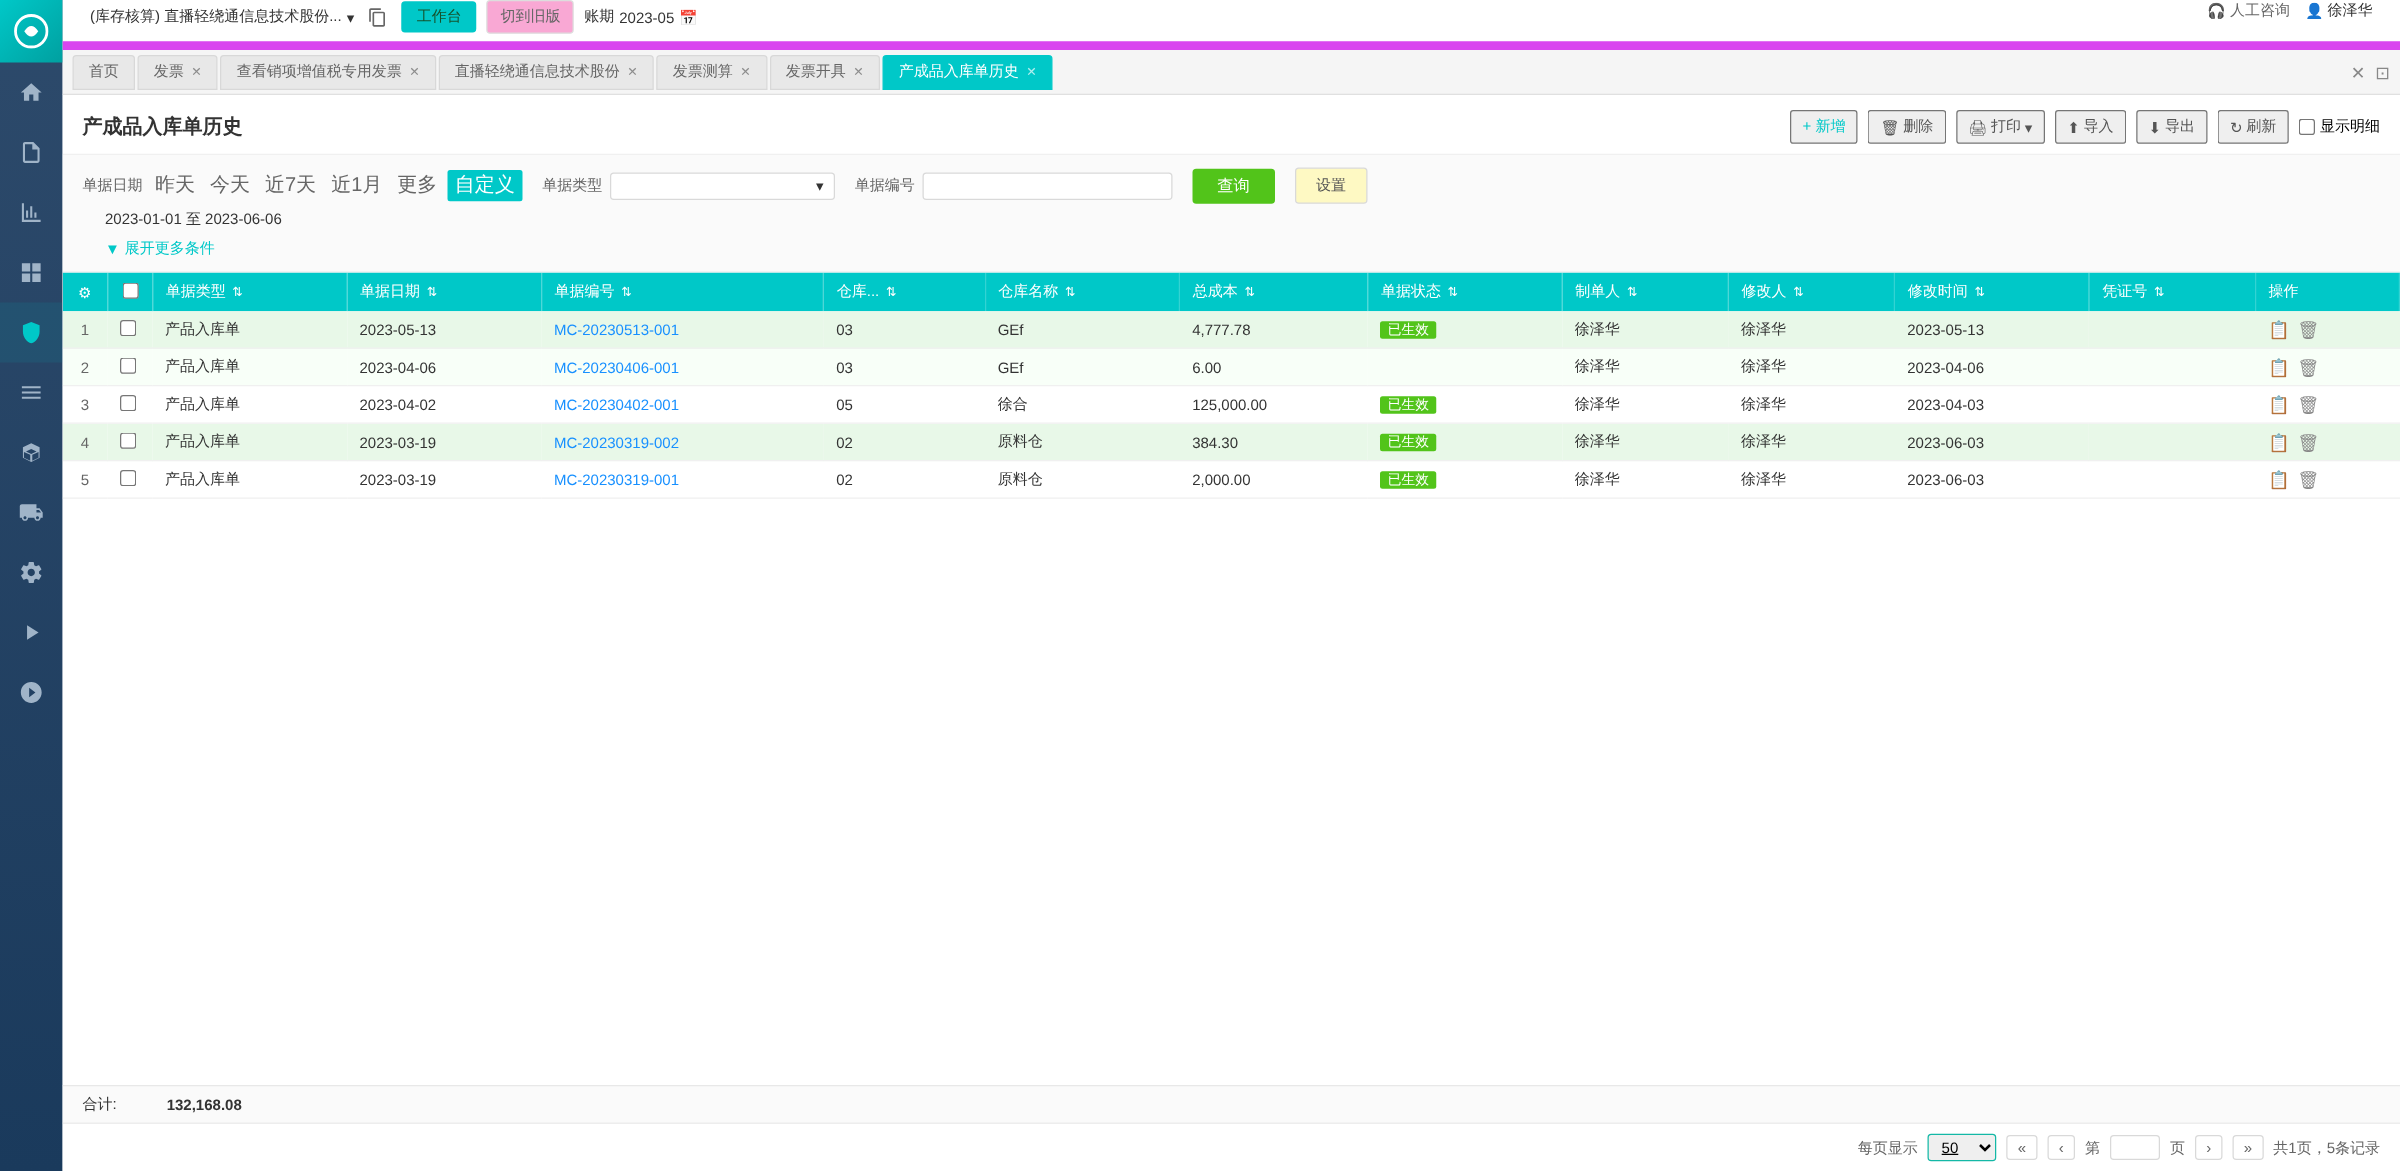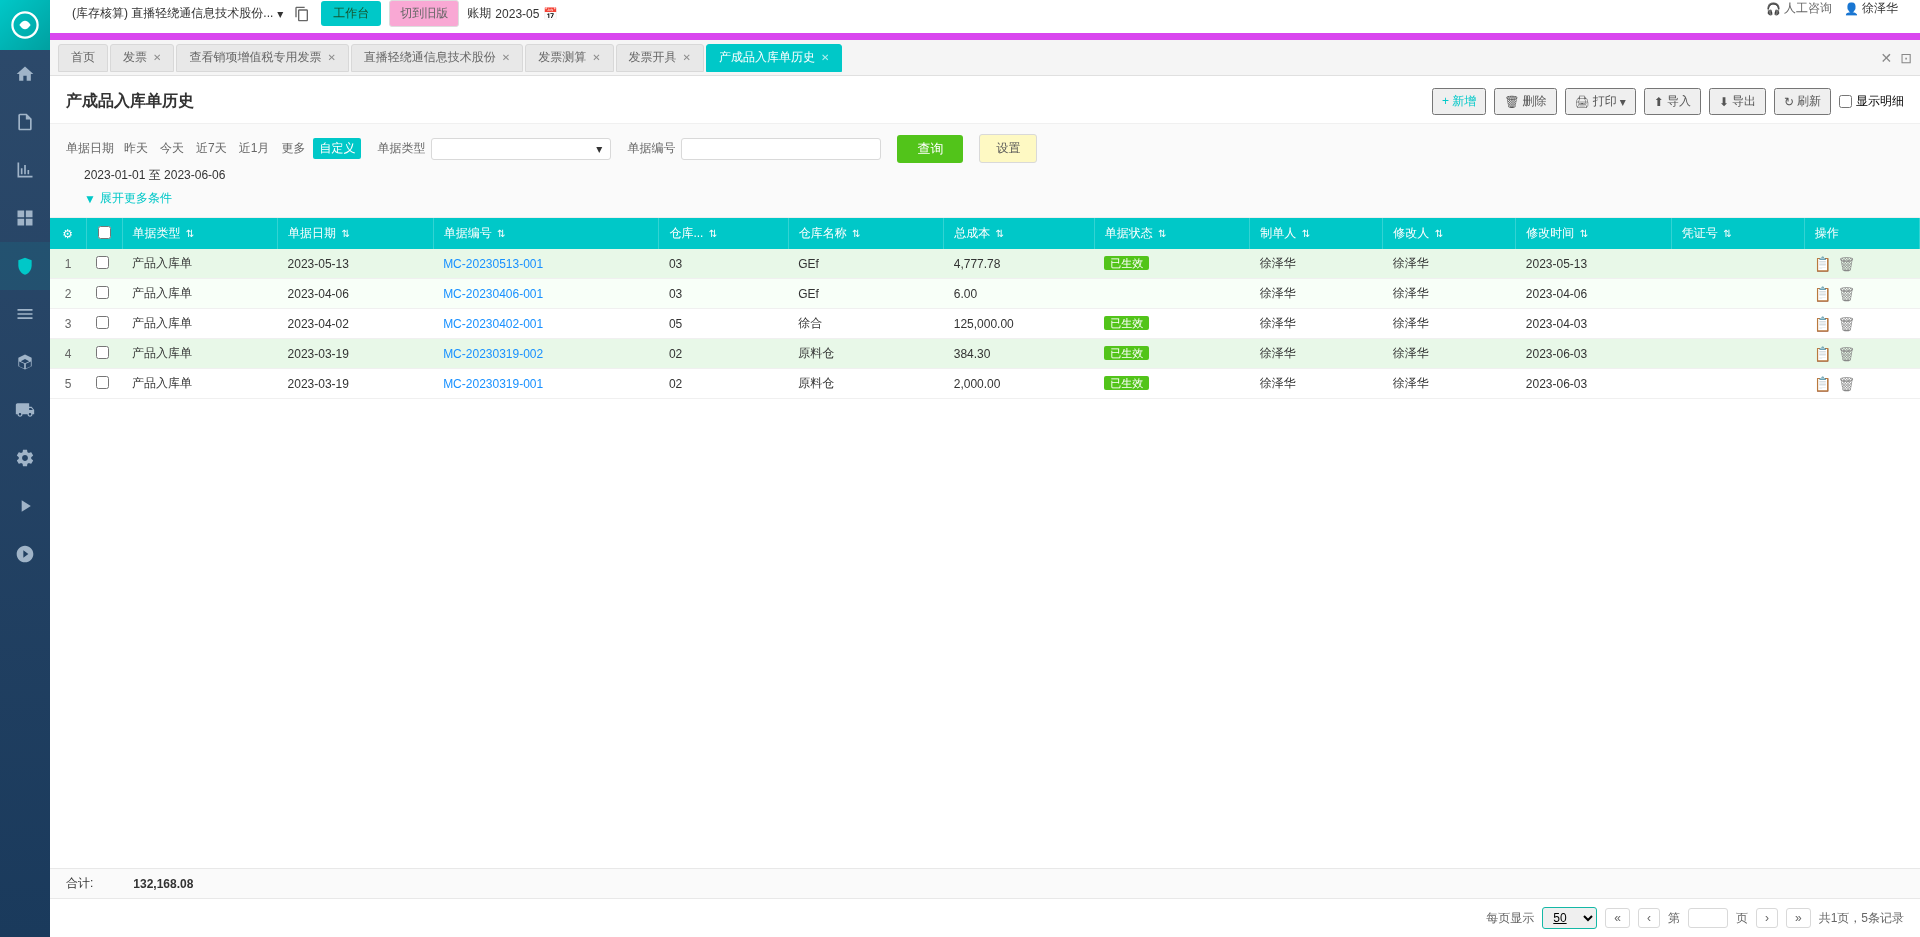--- a/index.html
+++ b/index.html
@@ -42,21 +42,21 @@
     .toolbar { display: flex; align-items: center; gap: 8px; }
     .toolbar-btn { display: flex; align-items: center; gap: 3px; cursor: pointer; color: #555; font-size: 12px; padding: 3px 8px; }
     .toolbar-btn.primary { color: #00c8c8; }
 
     
     .filter-area { padding: 10px 16px; background: #fafafa; border-bottom: 1px solid #eee; }
     .filter-row { display: flex; align-items: center; gap: 16px; flex-wrap: wrap; }
     .filter-group { display: flex; align-items: center; gap: 6px; }
     .filter-label { color: #666; font-size: 12px; white-space: nowrap; }
     .filter-links { display: flex; gap: 4px; }
-    .filter-link { color: #666; font-size: 12px; cursor: pointer; padding: 2px 4px; text-align: center; }
+    .filter-link { color: #666; font-size: 16px; cursor: pointer; padding: 2px 4px; text-align: center; }
     .filter-link.custom { color: white; background: #00c8c8; border-radius: 2px; padding: 2px 6px; }
     .filter-date { color: #333; font-size: 12px; }
     .filter-select { border: 1px solid #d9d9d9; border-radius: 3px; padding: 3px 8px; font-size: 12px; color: #333; cursor: pointer; display: flex; align-items: center; gap: 4px; min-width: 180px; background: white; }
     .filter-input { border: 1px solid #d9d9d9; border-radius: 3px; padding: 3px 8px; font-size: 12px; color: #333; min-width: 200px; }
     .btn-query { background: #52c41a; color: white; border: none; padding: 5px 20px; border-radius: 3px; cursor: pointer; font-size: 13px; }
     .btn-setting { background: #fef9c3; color: #555; border: 1px solid #d9d9d9; padding: 5px 16px; border-radius: 3px; cursor: pointer; font-size: 12px; }
     .filter-expand { display: flex; align-items: center; gap: 4px; cursor: pointer; color: #00c8c8; font-size: 12px; }
 
     
     .table-area { flex: 1; overflow: auto; }

